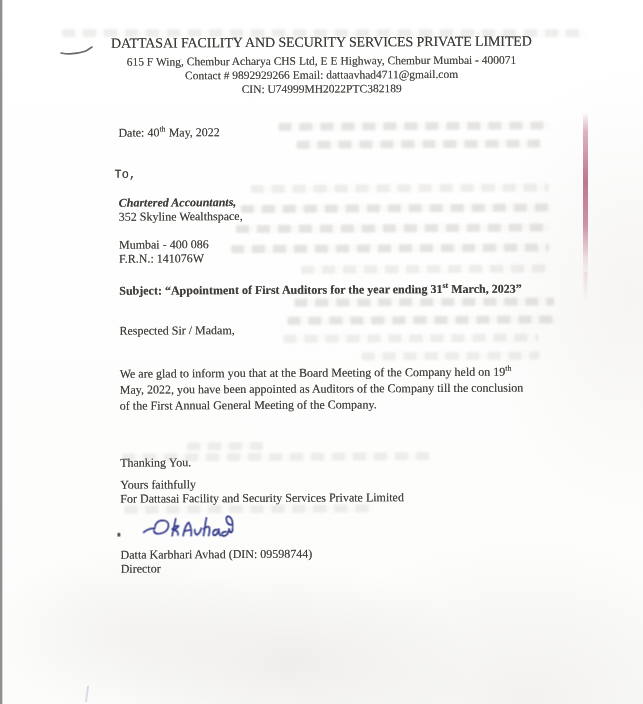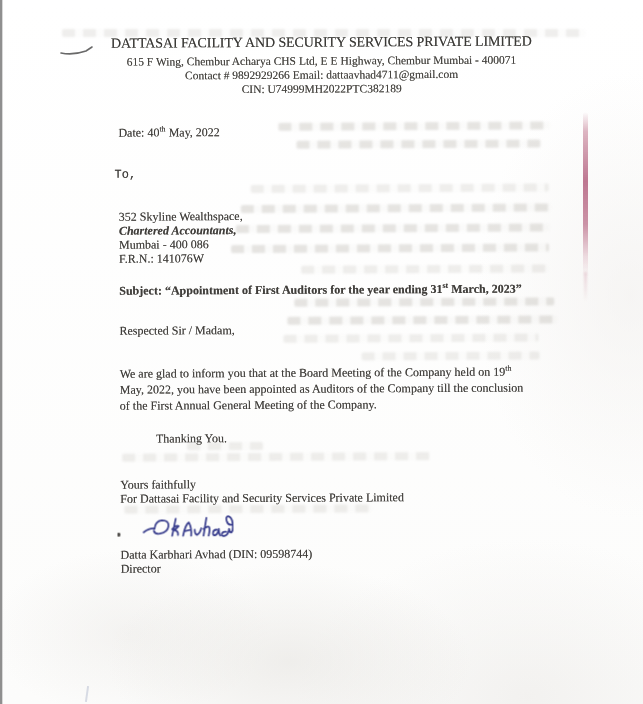--- a/index.html
+++ b/index.html
@@ -58,34 +58,34 @@
 <div class="page">
 
   <div class="txt center hdr-title" style="top:37px;">DATTASAI FACILITY AND SECURITY SERVICES PRIVATE LIMITED</div>
   <div class="txt center hdr-sub" style="top:55px;">615 F Wing, Chembur Acharya CHS Ltd, E E Highway, Chembur Mumbai - 400071</div>
   <div class="txt center hdr-sub" style="top:69px;">Contact # 9892929266 Email: dattaavhad4711@gmail.com</div>
   <div class="txt center hdr-sub" style="top:83px;">CIN: U74999MH2022PTC382189</div>
 
   <div class="txt" style="left:118px;top:126px;"><span>Date: 40</span><sup>th</sup><span> May, 2022</span></div>
 
   <div class="txt" style="left:114px;top:168px;font-family:Liberation Mono, monospace;">To,</div>
-  <div class="txt b i" style="left:118px;top:196px;margin-top:28px;">Chartered Accountants,</div>
+  <div class="txt b i" style="left:118px;top:196px;">Chartered Accountants,</div>
   <div class="txt" style="left:118px;top:210px;">352 Skyline Wealthspace,</div>
   <div class="txt" style="left:118px;top:238px;">Mumbai - 400 086</div>
   <div class="txt" style="left:118px;top:252px;">F.R.N.: 141076W</div>
 
   <div class="txt b" style="left:118px;top:284px;"><span>Subject: “Appointment of First Auditors for the year ending 31</span><sup>st</sup><span> March, 2023”</span></div>
 
   <div class="txt" style="left:118px;top:324px;">Respected Sir / Madam,</div>
 
   <div class="txt body-line" style="left:118px;top:366px;"><span>We are glad to inform you that at the Board Meeting of the Company held on 19</span><sup>th</sup></div>
   <div class="txt body-line" style="left:118px;top:382px;">May, 2022, you have been appointed as Auditors of the Company till the conclusion</div>
   <div class="txt body-line" style="left:118px;top:398px;">of the First Annual General Meeting of the Company.</div>
 
-  <div class="txt" style="left:118px;top:432px;margin-left:36px;">Thanking You.</div>
+  <div class="txt" style="left:118px;top:456px;">Thanking You.</div>
 
   <div class="txt" style="left:118px;top:478px;">Yours faithfully</div>
   <div class="txt" style="left:118px;top:492px;">For Dattasai Facility and Security Services Private Limited</div>
 
   <div class="txt" style="left:118px;top:548px;">Datta Karbhari Avhad (DIN: 09598744)</div>
   <div class="txt" style="left:118px;top:562px;">Director</div>
 
   <div class="sig-dot"></div>
   <svg class="sig-svg" viewBox="0 0 126 42" preserveAspectRatio="none">
     <g fill="none" stroke="#3a3f8e" stroke-width="2.4" stroke-linecap="round" stroke-linejoin="round">

